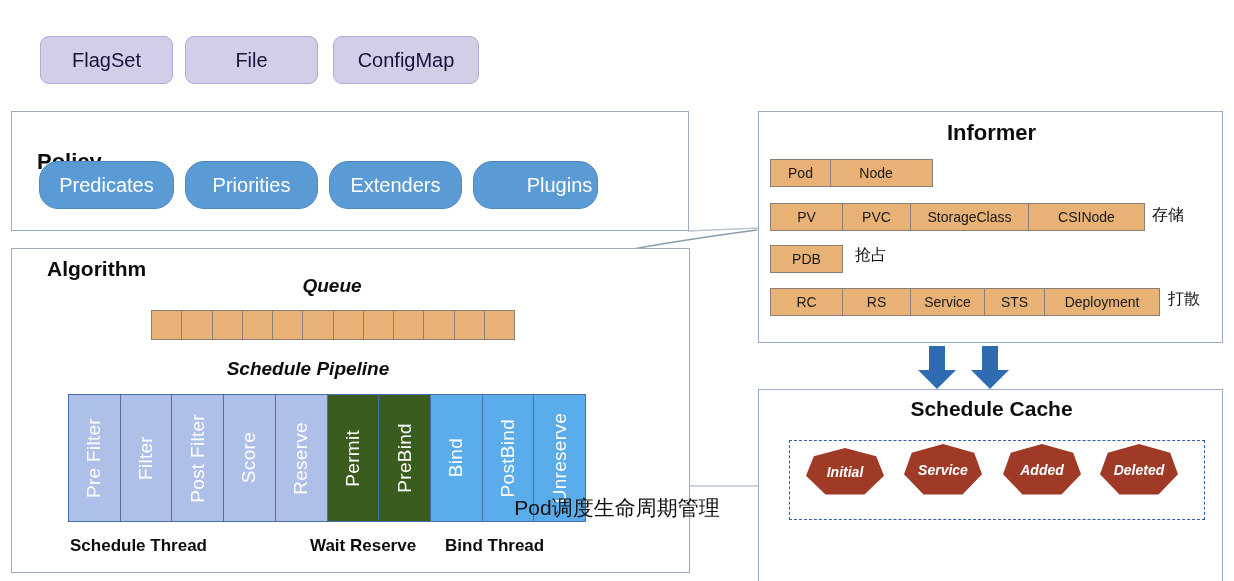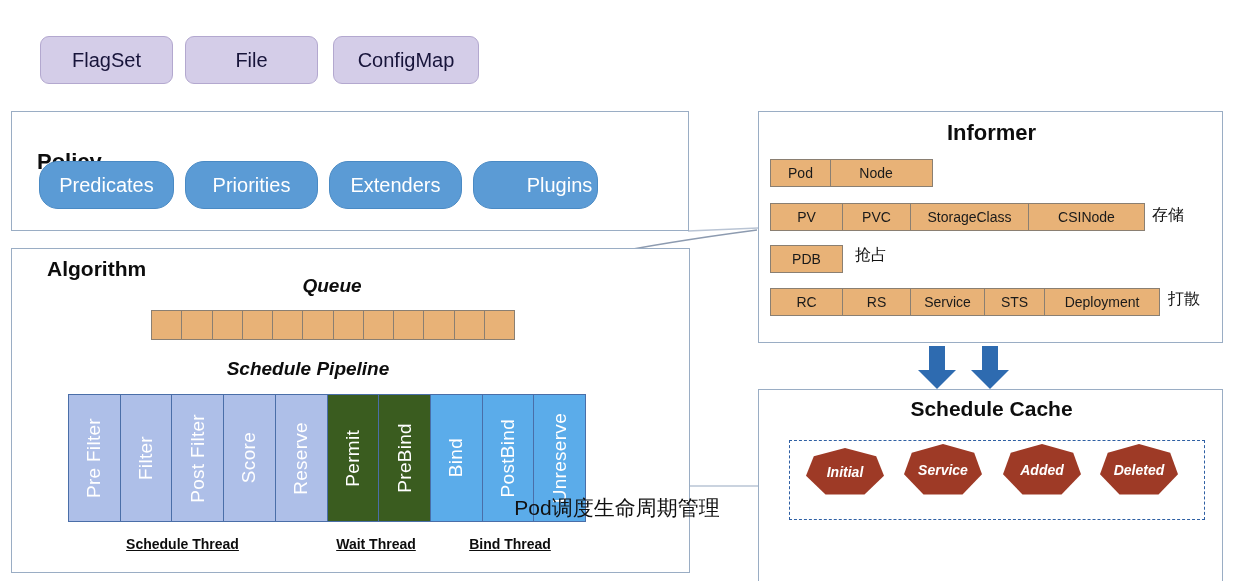--- a/index.html
+++ b/index.html
@@ -98,25 +98,24 @@
     font-size: 19px;
     white-space: nowrap;
     letter-spacing: 0.3px;
   }
   .grp-schedule { background: #aebfe8; }
   .grp-wait     { background: #3a5c1f; }
   .grp-bind     { background: #5bacea; }
   .thread-label {
     position: absolute;
     font-weight: bold;
-    font-size: 14px;
+    font-size: 17px;
     color: #0d0d0d;
-    text-align: center;
-    white-space: nowrap;
-    text-decoration: underline;
+    text-align: left;
+    white-space: nowrap;
   }
   .italic-label {
     position: absolute;
     font-style: italic;
     font-weight: bold;
     font-size: 19px;
     color: #0d0d0d;
     text-align: center;
     white-space: nowrap;
   }
@@ -283,21 +282,21 @@
       </div>
       <div class="stage-cell grp-bind">
         <span>PostBind</span>
       </div>
       <div class="stage-cell grp-bind">
         <span>Unreserve</span>
       </div>
     </div>
 
   <div class="thread-label" style="left:70px; top:536px; width:225px;">Schedule Thread</div>
-  <div class="thread-label" style="left:310px; top:536px; width:132px;">Wait Thread</div>
+  <div class="thread-label" style="left:310px; top:536px; width:132px;">Wait Reserve</div>
   <div class="thread-label" style="left:445px; top:536px; width:130px;">Bind Thread</div>
 
   <div class="panel" style="left:758px; top:111px; width:465px; height:232px;">
     <div class="panel-title" style="left:0; top:8px; width:465px; text-align:center; font-size:22px;">Informer</div>
   </div>
 
   <div class="inf-row" style="left:770px; top:159px; width:163px; height:28px;">
     <div class="inf-cell" style="width:60px;">
       <span>Pod</span>
     </div>

